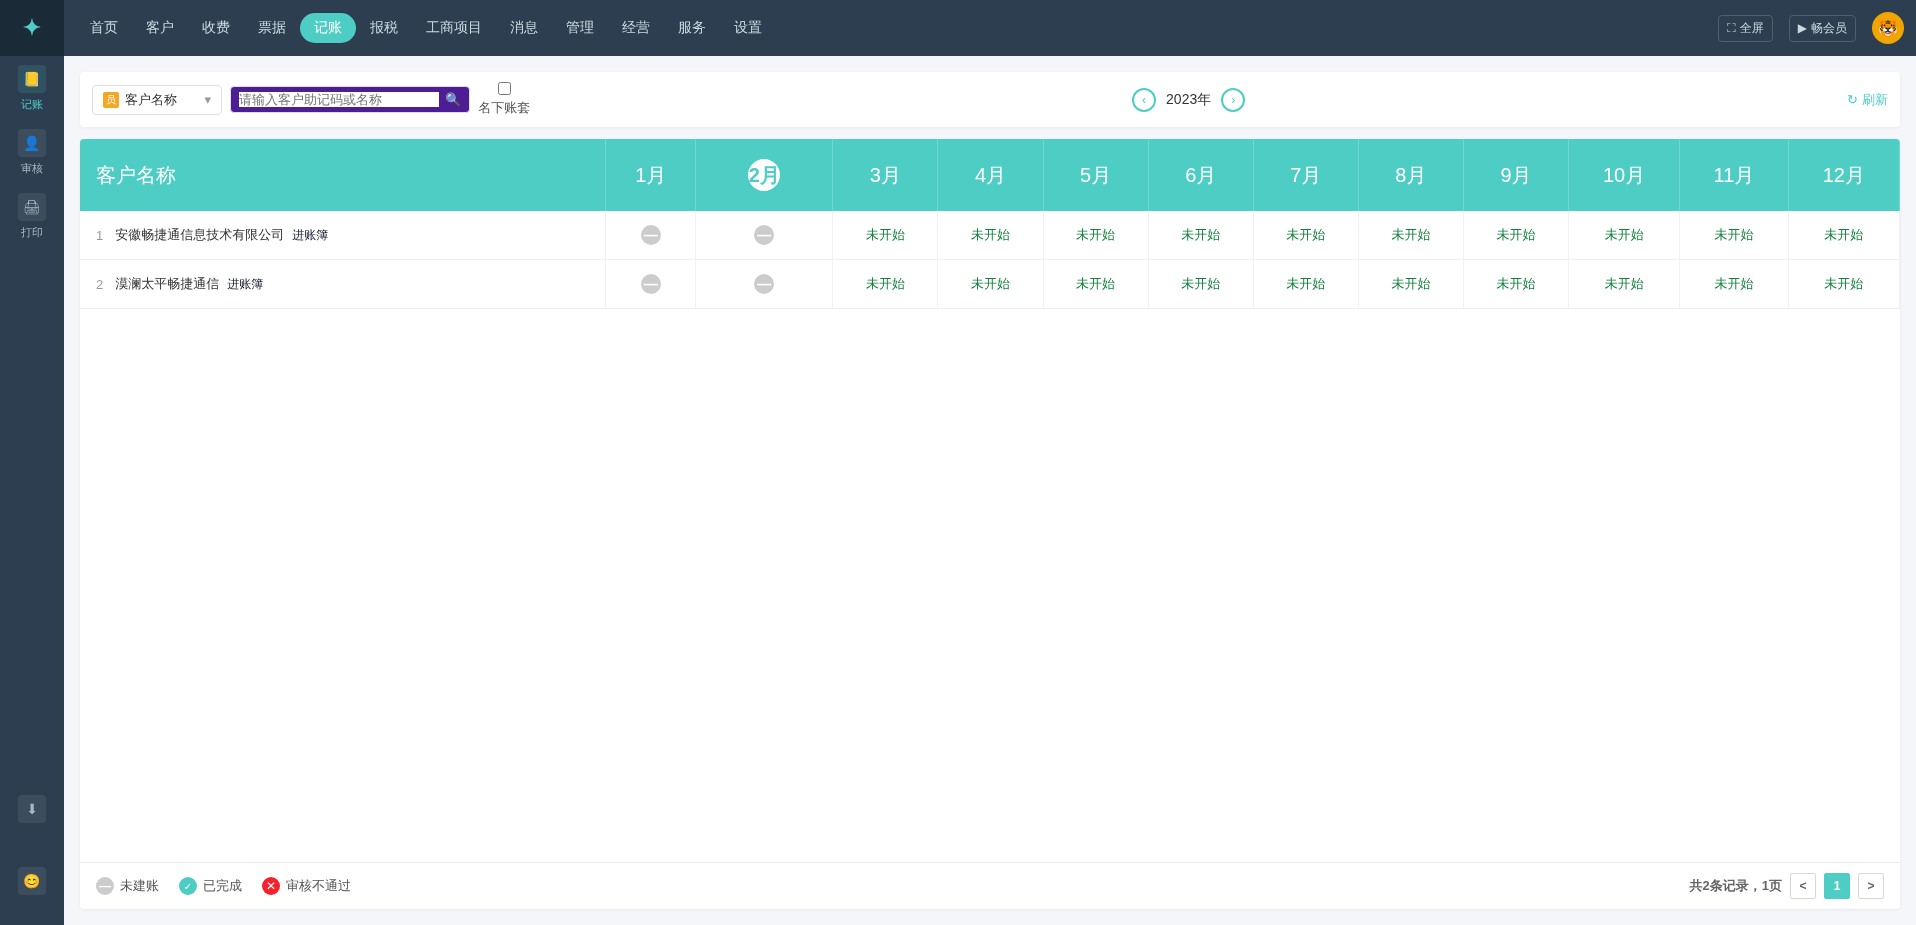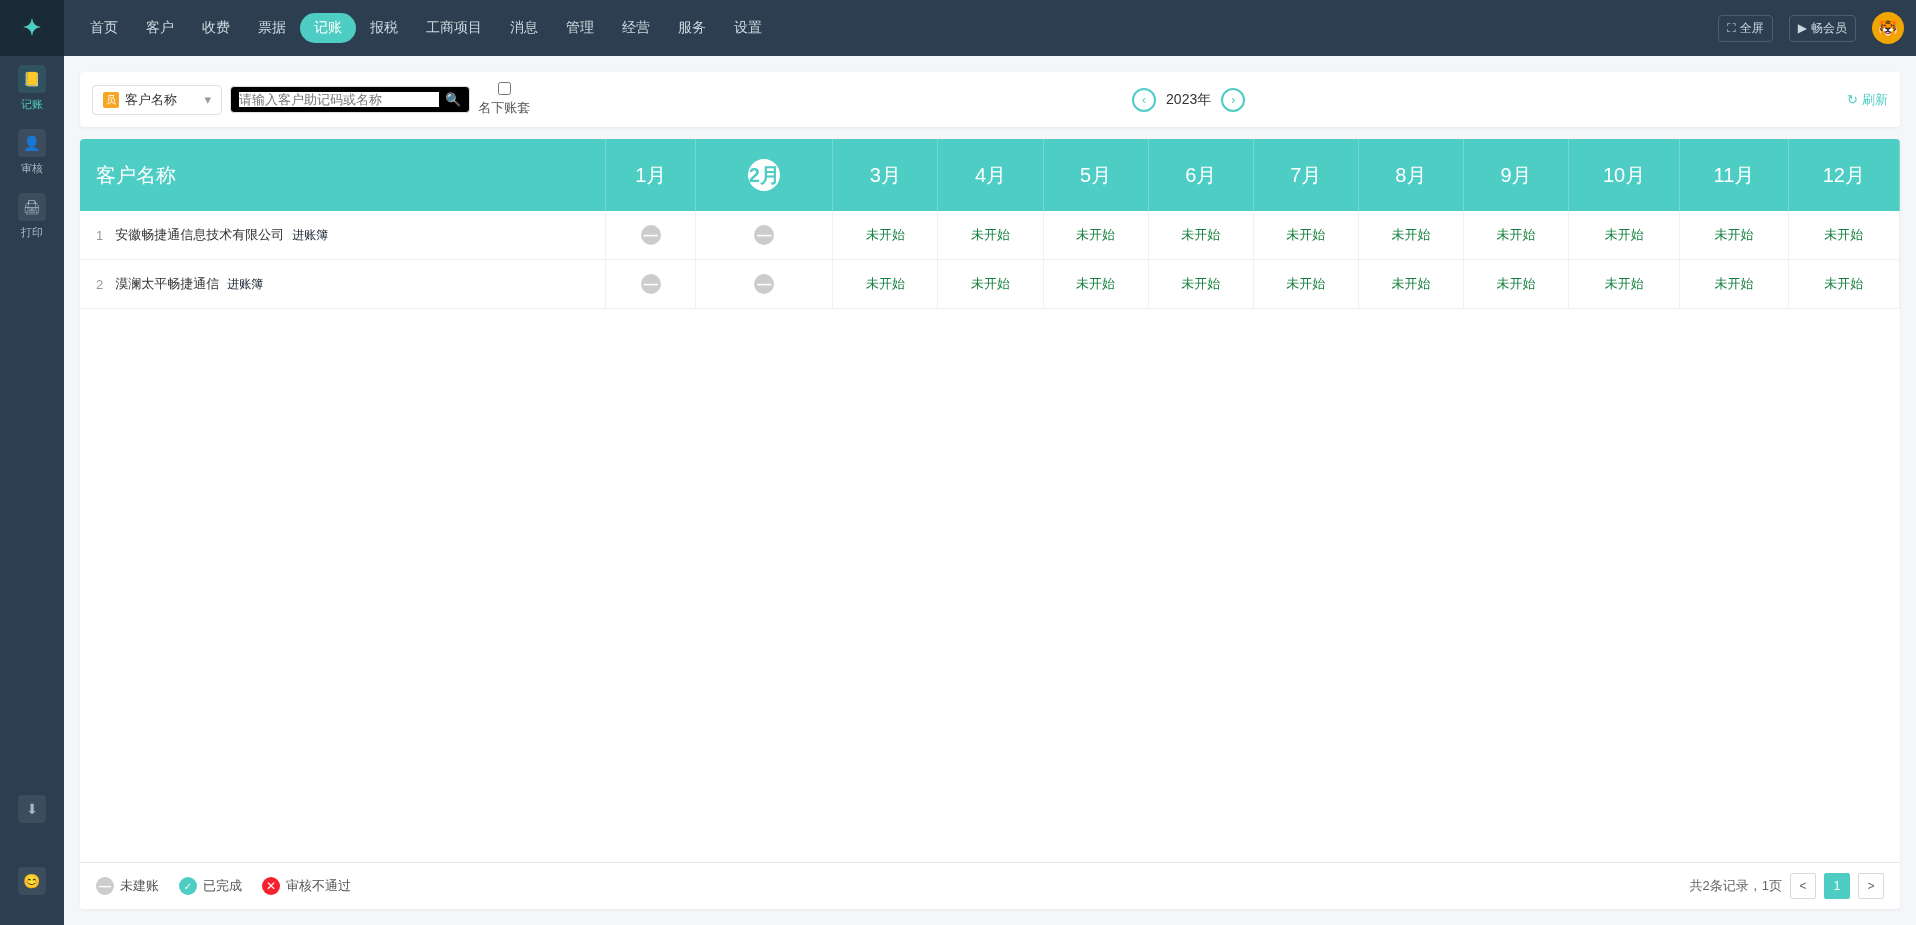--- a/index.html
+++ b/index.html
@@ -176,21 +176,21 @@
       align-items: center;
       justify-content: center;
       color: #fff;
       font-size: 10px;
     }
     .search-input-wrap {
       display: flex;
       align-items: flex-start;
       border: 1px solid #e0e0e0;
       border-radius: 4px;
-      background: #000000;
+      background: #4c1d95;
       padding: 5px 8px;
       gap: 6px;
     }
     .search-input-wrap input {
       border: none;
       outline: none;
       font-size: 13px;
       color: #999;
       width: 200px;
     }
@@ -367,20 +367,21 @@
       display: flex; align-items: center; justify-content: center;
       color: #fff; font-size: 12px;
     }
     .footer-right {
       margin-left: auto;
       display: flex;
       align-items: center;
       gap: 8px;
       color: #666;
       font-size: 13px;
+      font-weight: bold;
     }
     .page-btn {
       width: 26px;
       height: 26px;
       border: 1px solid #d9d9d9;
       border-radius: 2px;
       display: flex;
       align-items: center;
       justify-content: center;
       cursor: pointer;

